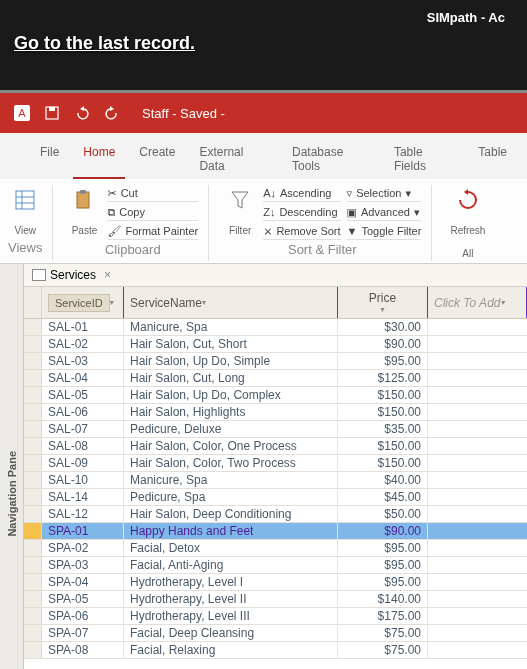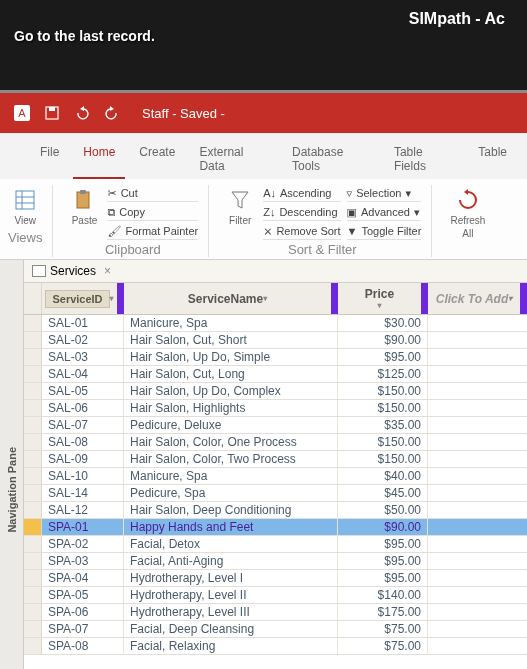--- a/index.html
+++ b/index.html
@@ -1,44 +1,44 @@
 <!DOCTYPE html>
 <html><head>
 <meta charset="utf-8">
 <style>
 * { box-sizing: border-box; margin: 0; padding: 0; font-family: 'Segoe UI', Arial, sans-serif; }
 body { background: #1a1a1a; width: 527px; height: 669px; overflow: hidden; }
 .top-bar { background: #1a1a1a; color: #fff; padding: 10px 14px; height: 90px; }
-.app-title { text-align: right; font-size: 16px; font-weight: bold; padding-right: 8px; }
-.hint-text { font-size: 14px; font-weight: bold; margin-top: 0; text-shadow: 1px 1px 2px #000; }
+.app-title { text-align: right; font-size: 13px; font-weight: bold; padding-right: 8px; }
+.hint-text { font-size: 18px; font-weight: bold; margin-top: 8px; text-shadow: 1px 1px 2px #000; text-decoration: underline; }
 .app-chrome { background: #f3f3f3; border-top: 3px solid #8a8a8a; }
 .title-ribbon { background: #c32f27; color: #fff; height: 40px; display: flex; align-items: center; gap: 10px; padding: 0 12px; }
 .title-ribbon .qa-icon { width: 20px; height: 20px; display: inline-flex; align-items: center; justify-content: center; font-size: 14px; }
 .title-ribbon .save-label { margin-left: 10px; font-size: 13px; }
 .tabs { display: flex; gap: 4px; background: #f3f3f3; padding: 8px 10px 0 10px; font-size: 12px; color: #666; margin-left: 20px; }
 .tabs .tab { padding: 4px 10px 6px 10px; cursor: pointer; }
 .tabs .tab.active { color: #b02a25; border-bottom: 2px solid #b02a25; }
 .ribbon { background: #fdfdfd; display: flex; padding: 6px 8px 2px 8px; gap: 14px; border-bottom: 1px solid #d0d0d0; }
 .group { display: flex; flex-direction: column; align-items: center; font-size: 10px; color: #666; border-right: 1px solid #e0e0e0; padding-right: 10px; }
 .group:last-child { border-right: none; }
 .group-row { display: flex; gap: 6px; align-items: flex-start; }
-.big-btn { display: flex; flex-direction: column; align-items: center; gap: 2px; padding: 2px 4px; cursor: pointer; }
+.big-btn { display: flex; flex-direction: column; align-items: center; gap: 12px; padding: 2px 4px; cursor: pointer; }
 .big-btn .ic { width: 26px; height: 26px; display: flex; align-items: center; justify-content: center; }
 .small-list { display: flex; flex-direction: column; gap: 2px; font-size: 11px; color: #444; }
 .small-list .row { display: flex; align-items: center; gap: 4px; cursor: pointer; white-space: nowrap; }
 .group-label { margin-top: 2px; font-size: 13px; color: #888; }
 .doc-area { display: flex; height: 460px; }
 .nav-pane { width: 24px; background: #eceae6; border-right: 1px solid #cfcac2; display: flex; align-items: center; justify-content: center; }
 .nav-pane span { writing-mode: vertical-rl; transform: rotate(180deg); font-size: 11px; color: #555; font-weight: bold; }
 .table-area { flex: 1; background: #fff; display: flex; flex-direction: column; }
 .obj-tab { display: flex; align-items: center; gap: 4px; background: #f7f5f0; border-bottom: 1px solid #d4cfc6; padding: 4px 8px; font-size: 12px; }
 .obj-tab .obj-icon { width: 14px; height: 12px; background: #fff; border: 1px solid #888; display: inline-block; }
 .obj-tab .close { margin-left: 4px; color: #888; cursor: pointer; }
 .grid-head { display: flex; background: #f0ede6; border-bottom: 1px solid #cfc9bd; font-size: 12px; color: #555; }
-.grid-head .col { padding: 4px 6px; border-right: 7px solid #6d28d9; display: flex; align-items: center; justify-content: center; font-weight: bold; }
+.grid-head .col { padding: 4px 6px; border-right: 1px solid #6d28d9; display: flex; align-items: center; justify-content: flex-start; }
 .col-id { width: 82px; }
 .col-name { width: 214px; }
 .col-price { width: 90px; flex-direction: column; }
 .col-add { flex: 1; font-style: italic; color: #999; }
 .drop-arrow { font-size: 8px; color: #888; }
 .grid-body { flex: 1; overflow: hidden; font-size: 12px; }
 .row { display: flex; border-bottom: 1px solid #e3dfd6; height: 17px; }
 .row.selected { background: #7fb8e8; }
 .row.selected .cell { color: #4c1d95; }
 .row .sel-gutter { width: 18px; border-right: 1px solid #dcd7cc; background: #f0ede6; }

